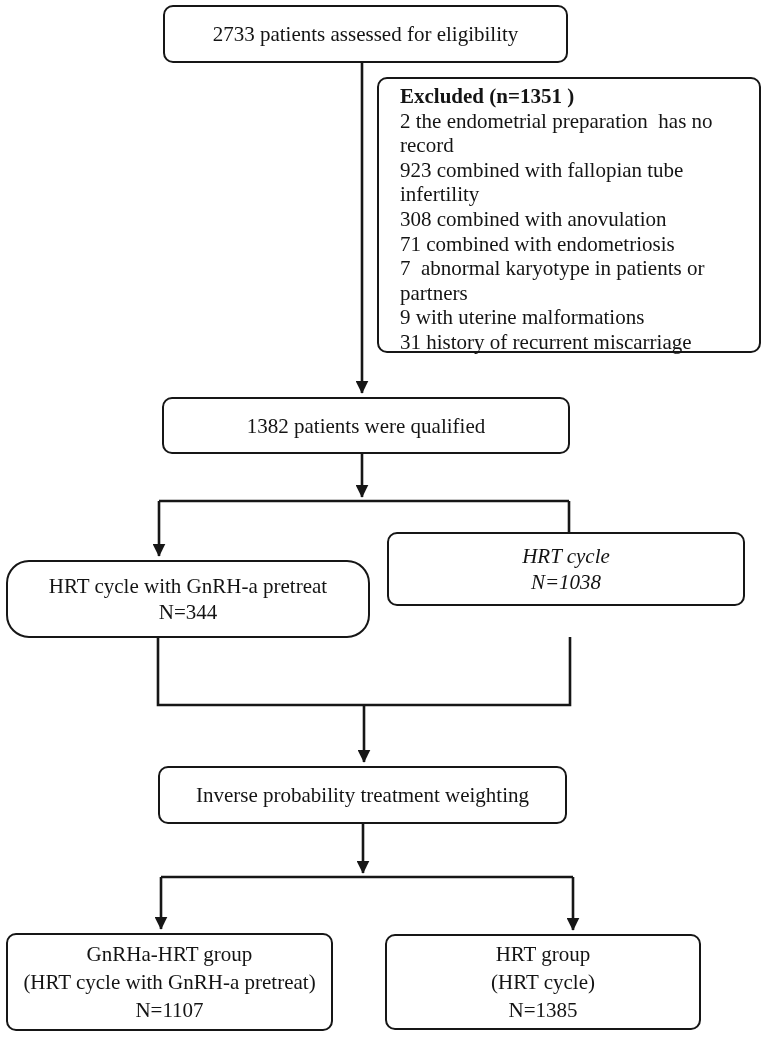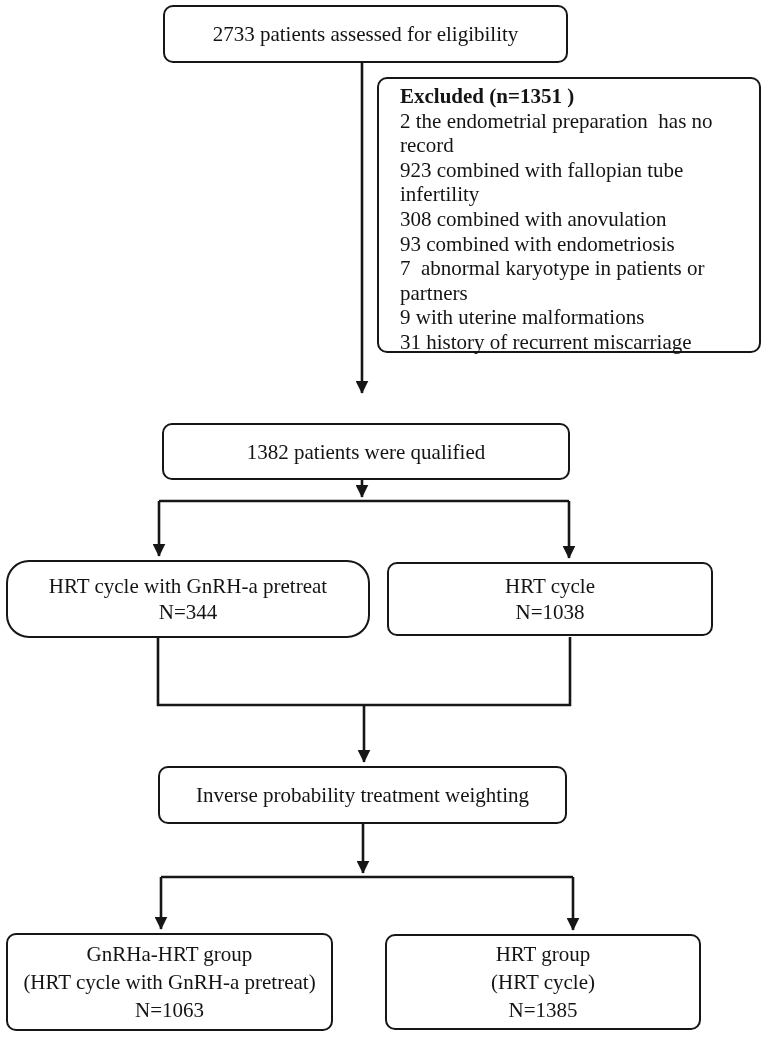--- a/index.html
+++ b/index.html
@@ -27,23 +27,23 @@
     font-size:21px;
     line-height:26px;
   }
   .node-eligibility{left:163px;top:5px;width:405px;height:58px;}
   .node-excluded{
     left:377px;top:77px;width:384px;height:276px;
     display:block;text-align:left;
     padding:5px 6px 4px 21px;
     font-size:21px;line-height:24.6px;
   }
-  .node-qualified{left:162px;top:397px;width:408px;height:57px;margin-top:26px;}
+  .node-qualified{left:162px;top:397px;width:408px;height:57px;}
   .node-hrt-gnrh{left:6px;top:560px;width:364px;height:78px;border-radius:23px;}
-  .node-hrt-cycle{left:387px;top:562px;width:326px;height:74px;}
+  .node-hrt-cycle{left:387px;top:532px;width:358px;height:74px;font-style:italic;}
   .node-iptw{left:158px;top:766px;width:409px;height:58px;}
   .node-gnrha-group{left:6px;top:933px;width:327px;height:98px;line-height:28px;}
   .node-hrt-group{left:385px;top:934px;width:316px;height:96px;line-height:28px;}
   .excluded-header{font-weight:bold;white-space:pre-wrap;}
   .excluded-item{white-space:pre-wrap;}
 </style>
 </head>
 <body>
 
 <div class="stage">
@@ -69,21 +69,21 @@
 
   <div class="node node-eligibility">
     <span>2733 patients assessed for eligibility</span>
   </div>
 
   <div class="node node-excluded">
     <div class="excluded-header">Excluded (n=1351 )</div>
     <div class="excluded-item">2 the endometrial preparation  has no record</div>
     <div class="excluded-item">923 combined with fallopian tube infertility</div>
     <div class="excluded-item">308 combined with anovulation</div>
-    <div class="excluded-item">93 combined with endometriosis</div>
+    <div class="excluded-item">71 combined with endometriosis</div>
     <div class="excluded-item">7  abnormal karyotype in patients or partners</div>
     <div class="excluded-item">9 with uterine malformations</div>
     <div class="excluded-item">31 history of recurrent miscarriage</div>
   </div>
 
   <div class="node node-qualified">
     <span>1382 patients were qualified</span>
   </div>
 
   <div class="node node-hrt-gnrh">
@@ -96,21 +96,21 @@
     <span>N=1038</span>
   </div>
 
   <div class="node node-iptw">
     <span>Inverse probability treatment weighting</span>
   </div>
 
   <div class="node node-gnrha-group">
     <span>GnRHa-HRT group</span>
     <span>(HRT cycle with GnRH-a pretreat)</span>
-    <span>N=1063</span>
+    <span>N=1107</span>
   </div>
 
   <div class="node node-hrt-group">
     <span>HRT group</span>
     <span>(HRT cycle)</span>
     <span>N=1385</span>
   </div>
 
 </div>
 

